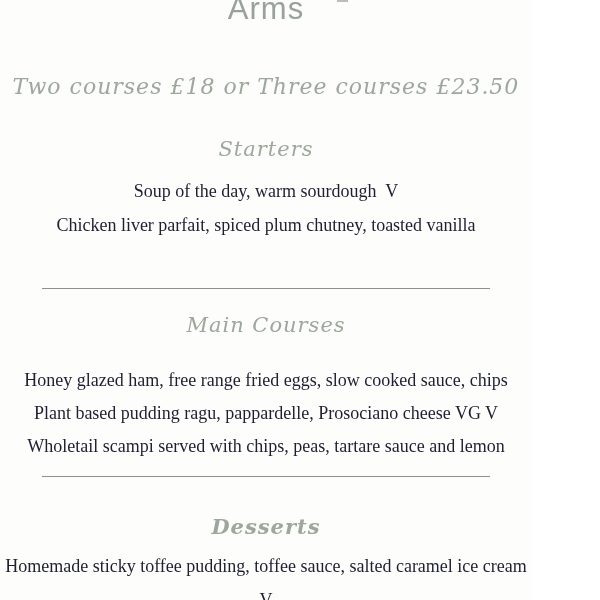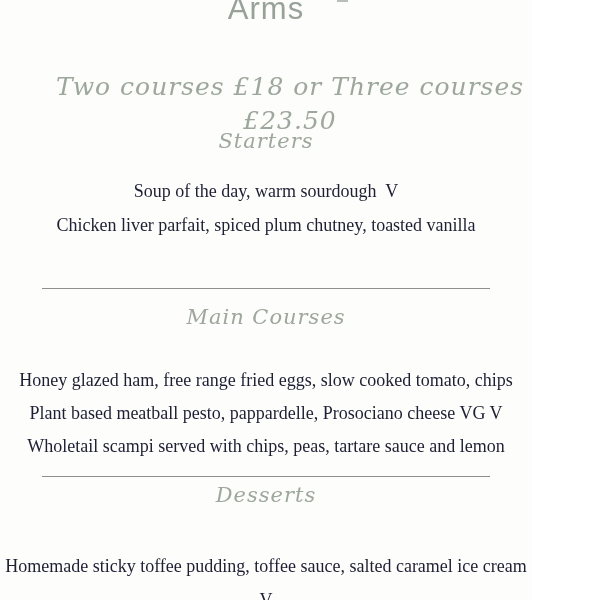--- a/index.html
+++ b/index.html
@@ -32,31 +32,31 @@
     background: #b9beba;
   }
   .script {
     font-family: "DejaVu Serif", serif;
     font-style: italic;
     color: #9da79b;
     letter-spacing: 1px;
   }
   .tagline {
     top: 70px;
-    font-size: 25px;
+    font-size: 22px;
     line-height: 34px;
-    padding-left: 24px;
   }
   .heading {
     font-size: 21px;
     line-height: 30px;
+    margin-top: 8px;
   }
   .h-starters { top: 126px; }
   .h-mains    { top: 302px; }
-  .h-desserts { top: 480px; }
+  .h-desserts { top: 504px; font-weight: bold; }
 
   .items { position: absolute; left: 0; width: 100%; }
   .items-starters { top: 174px; }
   .items-mains    { top: 364px; }
   .items-desserts { top: 549px; }
   .item {
     text-align: center;
     font-size: 18px;
     line-height: 34px;
     color: #1f1f33;
@@ -86,22 +86,22 @@
   <div class="centered script heading h-starters">Starters</div>
   <div class="items items-starters">
     <div class="item">Soup of the day, warm sourdough  V</div>
     <div class="item">Chicken liver parfait, spiced plum chutney, toasted vanilla</div>
   </div>
 
   <div class="divider divider-1"></div>
 
   <div class="centered script heading h-mains">Main Courses</div>
   <div class="items items-mains">
-    <div class="item">Honey glazed ham, free range fried eggs, slow cooked tomato, chips</div>
-    <div class="item">Plant based meatball pesto, pappardelle, Prosociano cheese VG V</div>
+    <div class="item">Honey glazed ham, free range fried eggs, slow cooked sauce, chips</div>
+    <div class="item">Plant based pudding ragu, pappardelle, Prosociano cheese VG V</div>
     <div class="item">Wholetail scampi served with chips, peas, tartare sauce and lemon</div>
   </div>
 
   <div class="divider divider-2"></div>
 
   <div class="centered script heading h-desserts">Desserts</div>
   <div class="items items-desserts">
     <div class="item">Homemade sticky toffee pudding, toffee sauce, salted caramel ice cream V</div>
     <div class="item">Homemade Chocolate Brownie, chocolate sauce, vanilla ice cream V</div>
   </div>

